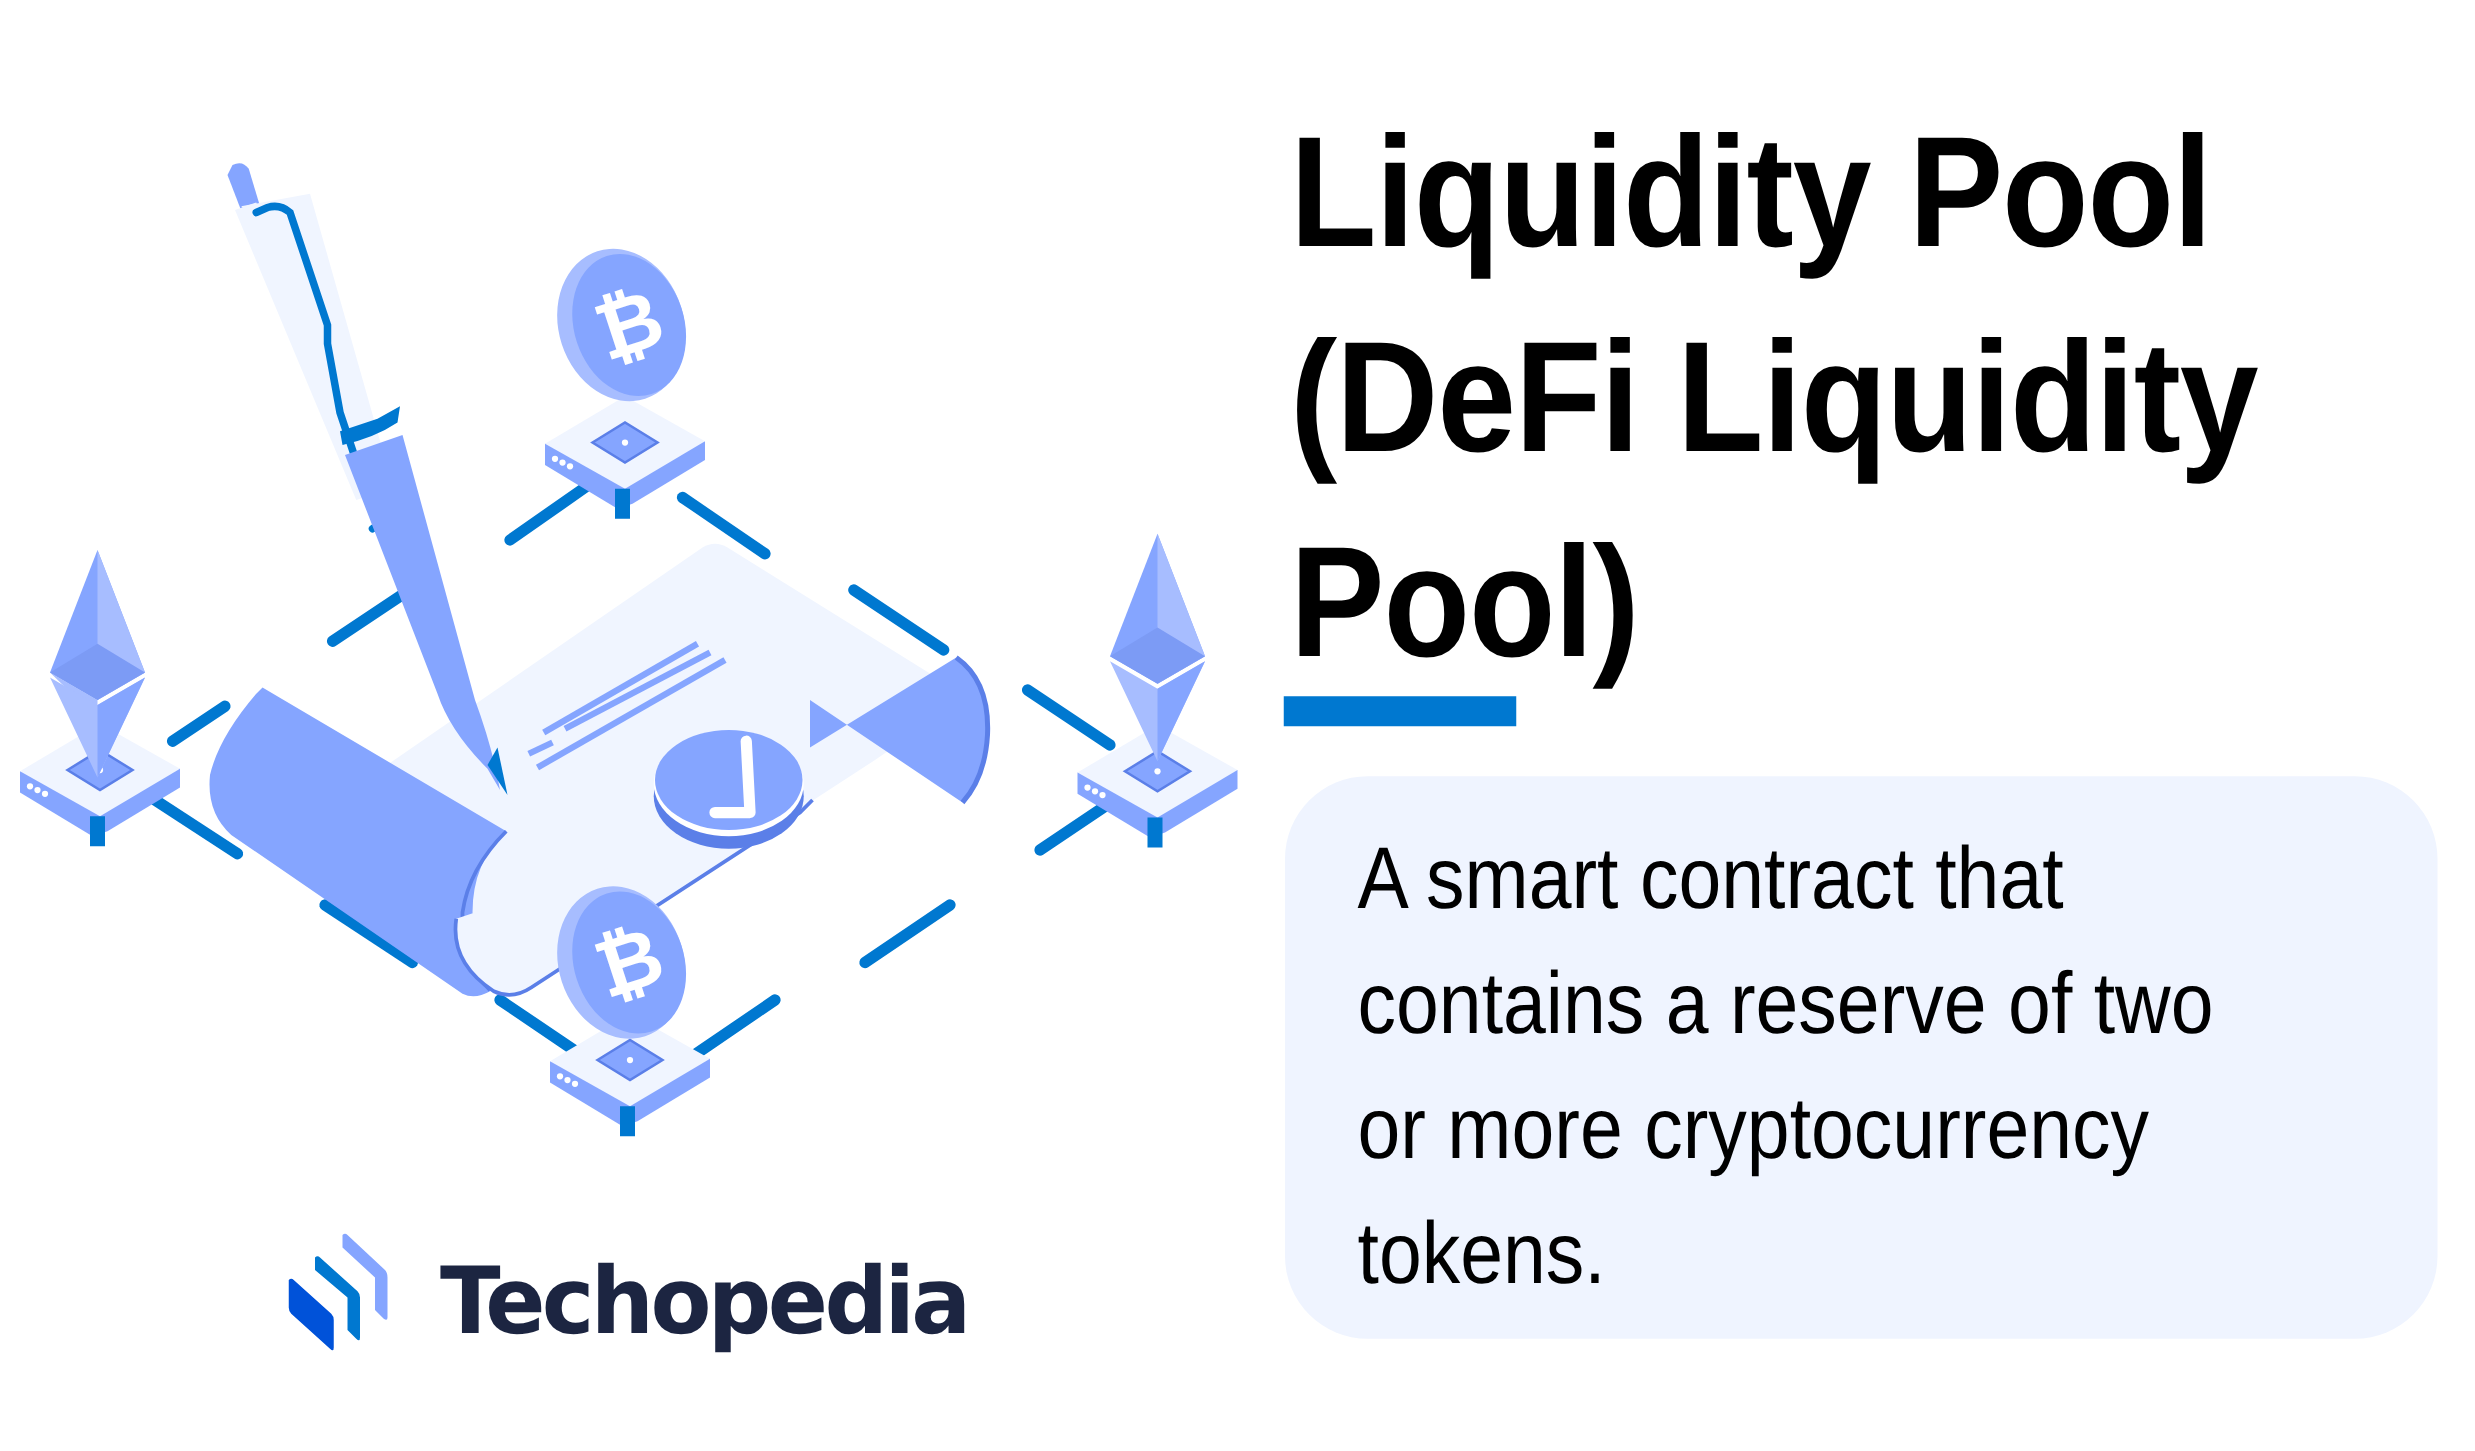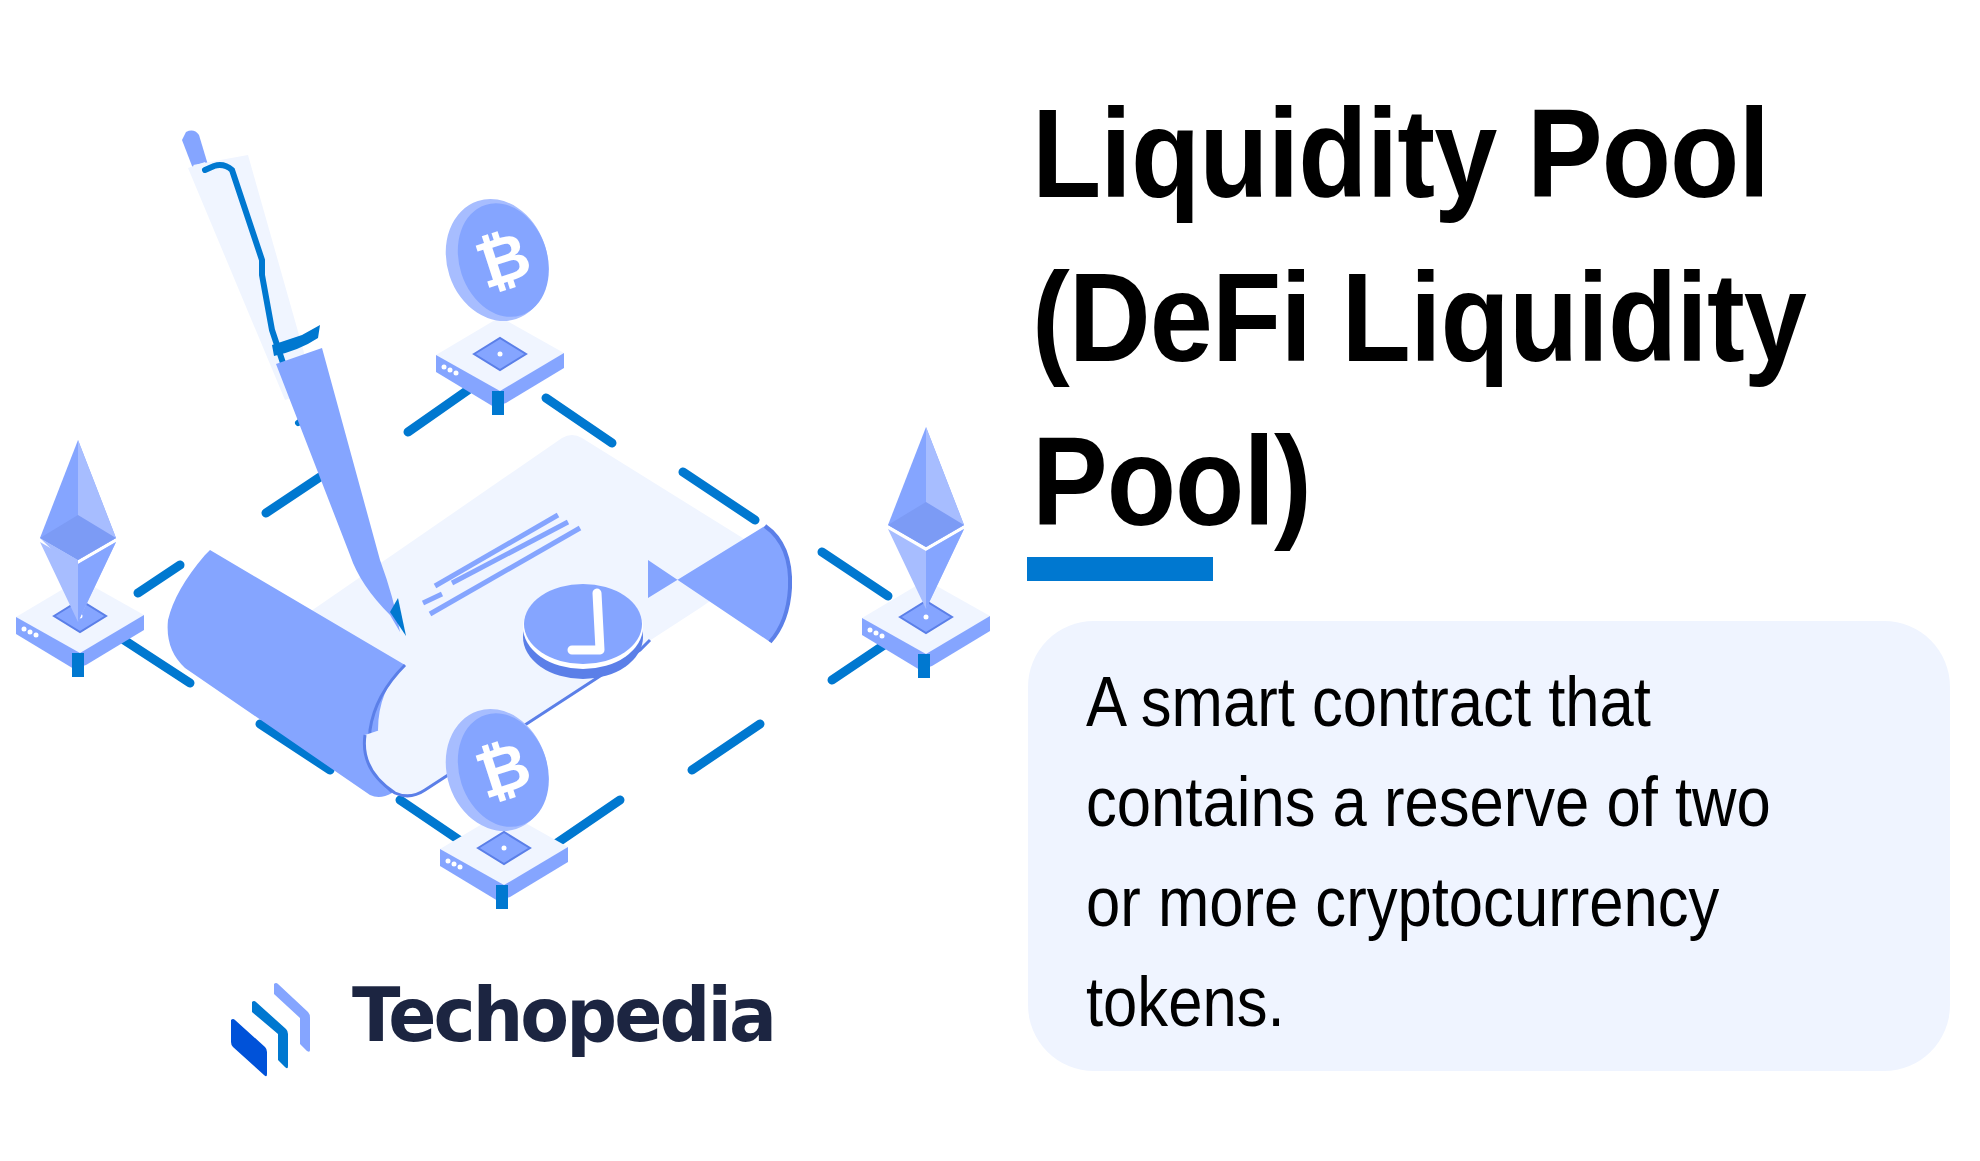--- a/index.html
+++ b/index.html
@@ -2,21 +2,21 @@
 <html><head>
 <meta charset="utf-8">
 <style>
   html, body { margin: 0; padding: 0; }
   body {
     width: 1980px; height: 1161px; position: relative; overflow: hidden;
     background: #FFFFFF;
     font-family: "Liberation Sans", sans-serif;
   }
   .illustration { position: absolute; left: 0; top: 0; width: 1000px; height: 950px; }
-  .logo { position: absolute; left: 228px; top: 982px; height: 100px; display: flex; align-items: flex-start; }
+  .logo { position: absolute; left: 228px; top: 982px; height: 100px; display: flex; align-items: flex-end; }
   .logo-icon { width: 90px; height: 96px; }
   .logo-text {
     margin-left: 34px; font-family: "DejaVu Sans", sans-serif; font-weight: 700;
     font-size: 74px; letter-spacing: -3px; color: #1C2541; line-height: 1;
     transform: scaleX(0.96); transform-origin: left center; position: relative; top: -4px;
   }
   .title {
     position: absolute; left: 1032px; top: 72px; margin: 0;
     font-family: "Liberation Sans", sans-serif; font-weight: 700;
     font-size: 126px; line-height: 164px; color: #000000; letter-spacing: -1px;

